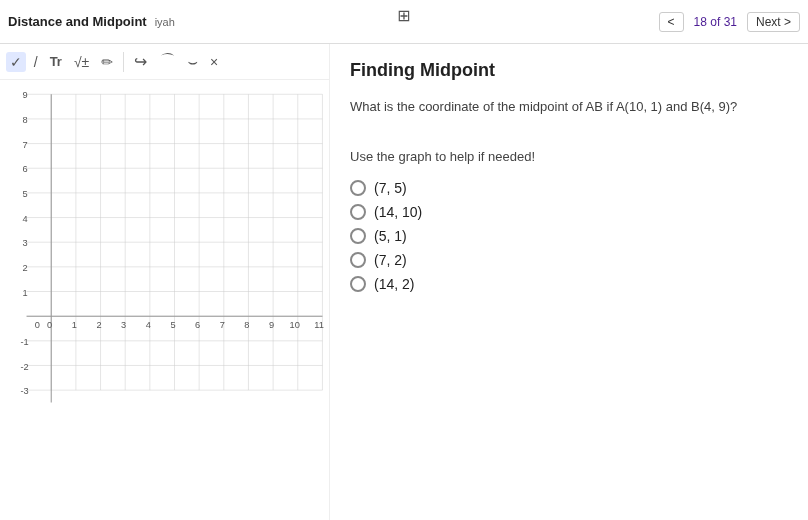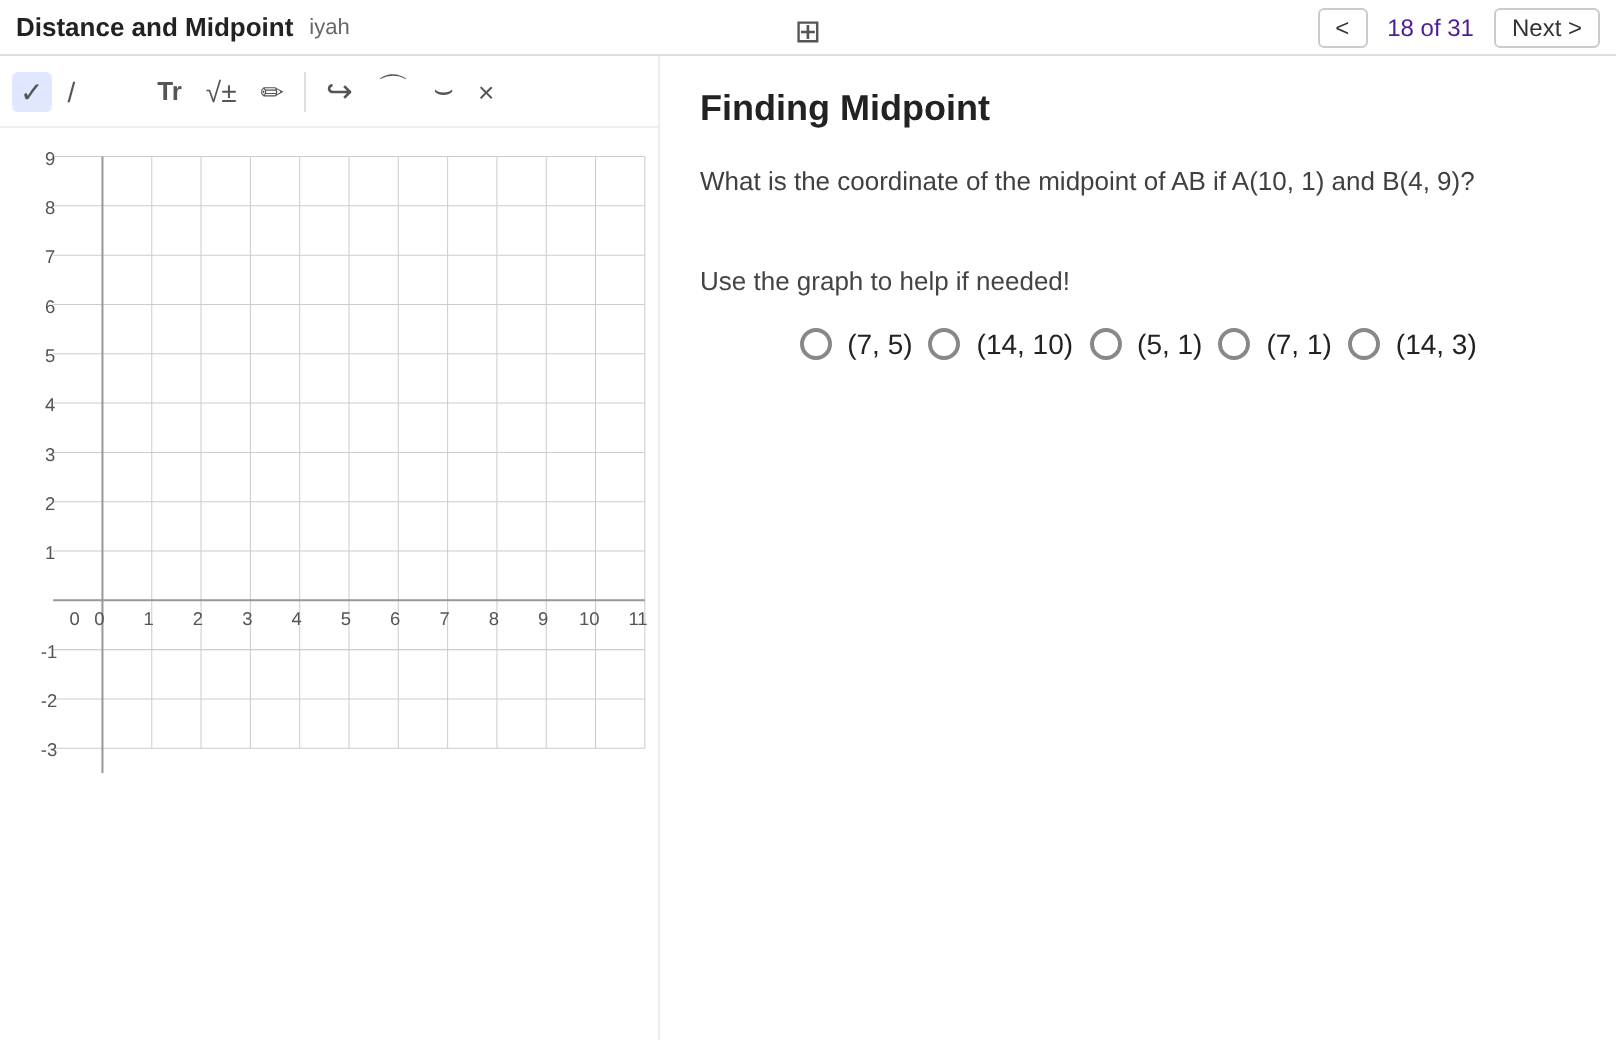--- a/index.html
+++ b/index.html
@@ -10,21 +10,21 @@
       background: #fff;
       overflow: hidden;
       position: relative;
     }
 
     
     #top-bar {
       display: flex;
       align-items: center;
       justify-content: space-between;
-      height: 28px;
+      height: 44px;
       background: #fff;
       border-bottom: 1px solid #ddd;
       padding: 0 8px;
     }
     #top-left {
       display: flex;
       align-items: center;
       gap: 8px;
     }
     #title-text {
@@ -95,21 +95,20 @@
     .tool-btn.active { background: #e0e8ff; }
     .tool-separator {
       width: 1px;
       height: 20px;
       background: #ddd;
       margin: 0 2px;
     }
     .tool-btn-text {
       font-size: 13px;
       font-weight: bold;
-      margin-left: 29px;
     }
 
     
     #graph-container {
       flex: 1;
       position: relative;
       overflow: hidden;
       padding: 4px 0 0 20px;
     }
 
@@ -141,24 +140,23 @@
     }
 
     #hint-text {
       font-size: 13px;
       color: #444;
       margin-top: 20px;
     }
 
     #options-list {
       display: flex;
-      flex-direction: row;
+      flex-direction: column;
       gap: 8px;
       margin-top: 4px;
-      justify-content: center;
     }
 
     .option-item {
       display: flex;
       align-items: center;
       gap: 8px;
       cursor: pointer;
     }
 
     .option-radio {
@@ -324,22 +322,22 @@
         <div class="option-item">
           <div class="option-radio"></div>
           <span class="option-label">(14, 10)</span>
         </div>
         <div class="option-item">
           <div class="option-radio"></div>
           <span class="option-label">(5, 1)</span>
         </div>
         <div class="option-item">
           <div class="option-radio"></div>
-          <span class="option-label">(7, 1)</span>
+          <span class="option-label">(7, 2)</span>
         </div>
         <div class="option-item">
           <div class="option-radio"></div>
-          <span class="option-label">(14, 3)</span>
+          <span class="option-label">(14, 2)</span>
         </div>
       </div>
   </div>
 
 </div>
 
 </body></html>

